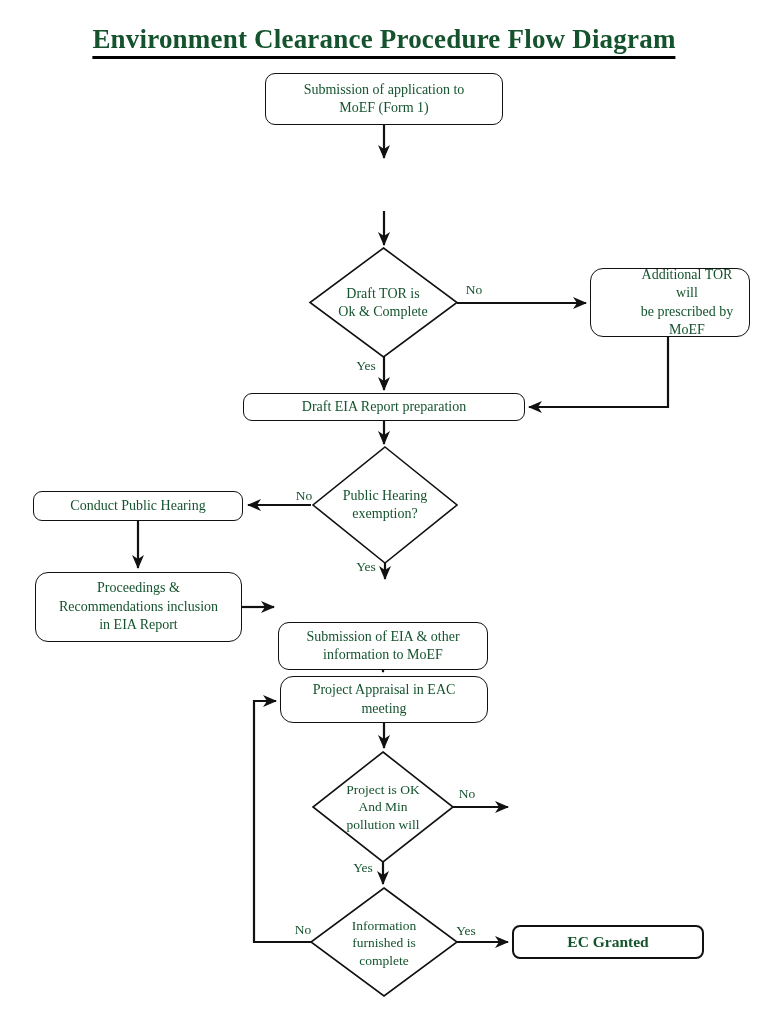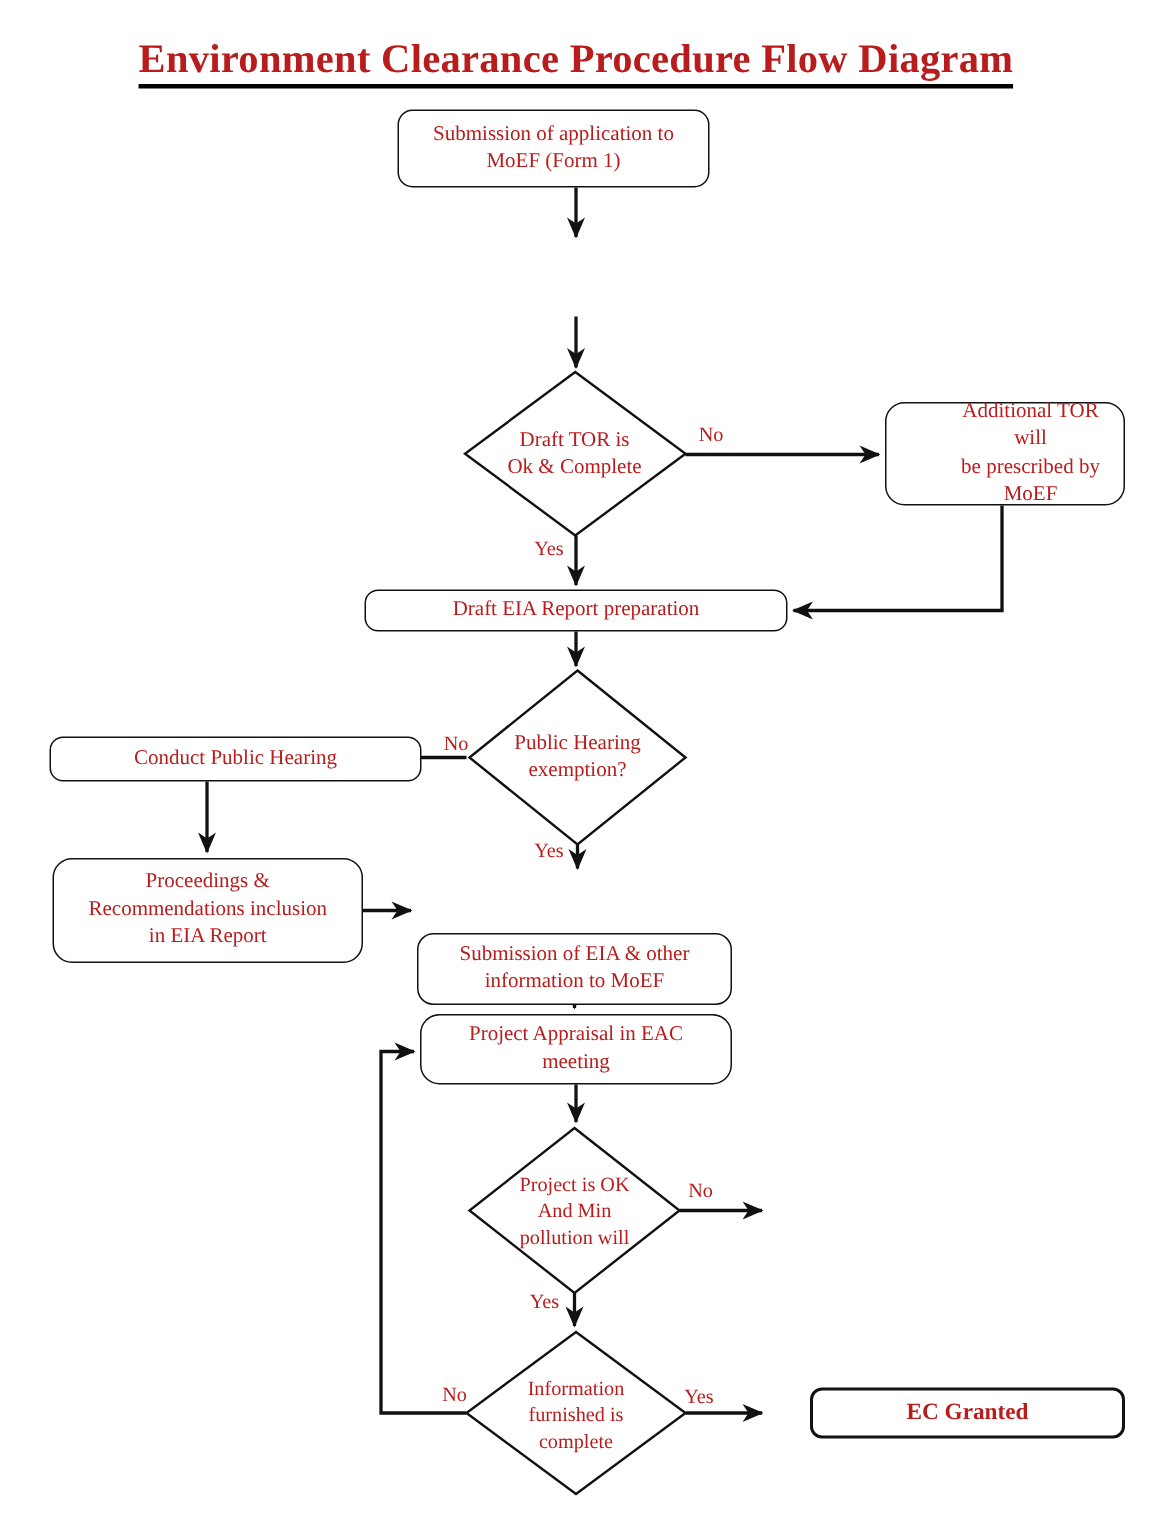--- a/index.html
+++ b/index.html
@@ -1,18 +1,18 @@
 <!DOCTYPE html>
 <html><head>
 <meta charset="utf-8">
 <style>
   html,body{margin:0;padding:0;background:#ffffff;}
   .canvas{
     position:relative;width:768px;height:1024px;background:#ffffff;
-    font-family:"Liberation Serif",serif;color:#b91c1c;overflow:hidden;
+    font-family:"Liberation Serif",serif;color:#14532d;overflow:hidden;
   }
   svg.layer{position:absolute;left:0;top:0;}
   h1.title{
     position:absolute;top:24px;left:50%;transform:translateX(-50%);
     margin:0;font-size:27px;font-weight:bold;white-space:nowrap;
     border-bottom:3px solid #000;padding-bottom:1px;letter-spacing:.2px;
   }
   .node{
     position:absolute;box-sizing:border-box;background:#fff;
     border:1.7px solid #111;border-radius:10px;
@@ -62,44 +62,44 @@
       <polyline points="384,723 384,748"></polyline>
       <polyline points="453,807 508,807"></polyline>
       <polyline points="383,862 383,884"></polyline>
       <polyline points="457,942 508,942"></polyline>
       <polyline points="311,942 254,942 254,701 276,701"></polyline>
     </g>
   </svg>
 
   <h1 class="title">Environment Clearance Procedure Flow Diagram</h1>
 
-  <div class="node" style="left:265px;top:73px;width:208px;height:52px;">Submission of application to
+  <div class="node" style="left:265px;top:73px;width:238px;height:52px;">Submission of application to
 MoEF (Form 1)</div>
 
 
   <div class="node" style="left:590px;top:268px;width:160px;height:69px;border-radius:13px;padding-left:40px;">Additional TOR will
 be prescribed by
 MoEF</div>
 
   <div class="node" style="left:243px;top:393px;width:282px;height:28px;border-radius:9px;">Draft EIA Report preparation</div>
 
-  <div class="node" style="left:33px;top:491px;width:248px;height:30px;border-radius:9px;">Conduct Public Hearing</div>
+  <div class="node" style="left:33px;top:491px;width:210px;height:30px;border-radius:9px;">Conduct Public Hearing</div>
 
   <div class="node" style="left:35px;top:572px;width:207px;height:70px;border-radius:13px;">Proceedings &amp;
 Recommendations inclusion
 in EIA Report</div>
 
   <div class="node" style="left:278px;top:582px;width:210px;height:48px;border-radius:11px;margin-top:40px;">Submission of EIA &amp; other
 information to MoEF</div>
 
   <div class="node" style="left:280px;top:676px;width:208px;height:47px;border-radius:13px;">Project Appraisal in EAC
 meeting</div>
 
 
-  <div class="node thick" style="left:540px;top:925px;width:210px;height:34px;">EC Granted</div>
+  <div class="node thick" style="left:512px;top:925px;width:192px;height:34px;">EC Granted</div>
 
   <div class="dlabel" style="left:303px;top:275px;width:160px;height:56px;">Draft TOR is
 Ok &amp; Complete</div>
 
   <div class="dlabel" style="left:305px;top:478px;width:160px;height:54px;">Public Hearing
 exemption?</div>
 
   <div class="dlabel small" style="left:323px;top:775px;width:120px;height:64px;">Project is OK
 And Min
 pollution will</div>

